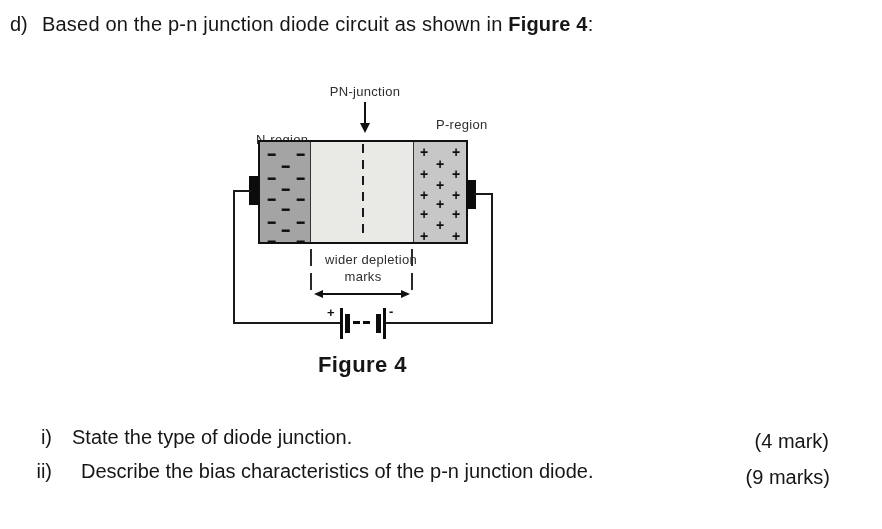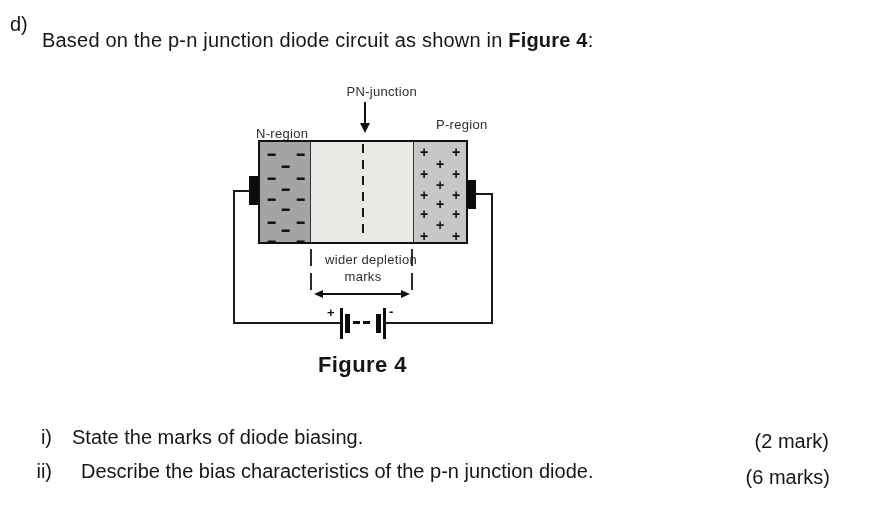--- a/index.html
+++ b/index.html
@@ -9,27 +9,27 @@
     position: relative;
     width: 882px;
     height: 529px;
     background: #ffffff;
     overflow: hidden;
   }
   .abs { position: absolute; }
 
   
   .intro-letter { left: 10px; top: 13px; font-size: 20px; }
-  .intro-text   { left: 42px; top: 13px; font-size: 20px; letter-spacing: 0.2px; margin-top: 16px; }
+  .intro-text   { left: 42px; top: 13px; font-size: 20px; letter-spacing: 0.2px; }
   .intro-text b { font-weight: bold; }
 
   
   .lbl { color: #2e2e2e; font-size: 13px; letter-spacing: 0.3px; }
-  .pn-label   { left: 313px; top: 84px; width: 104px; text-align: right; }
-  .n-label    { left: 256px; top: 126px; }
+  .pn-label   { left: 313px; top: 84px; width: 104px; text-align: center; }
+  .n-label    { left: 256px; top: 132px; }
   .p-label    { left: 436px; top: 117px; }
 
   
   .pn-arrow-line { left: 364px; top: 102px; width: 2px; height: 22px; background: #111; }
   .arrowhead-down {
     left: 360px; top: 123px; width: 0; height: 0;
     border-left: 5px solid transparent; border-right: 5px solid transparent;
     border-top: 10px solid #111;
   }
 
@@ -184,20 +184,20 @@
   <div class="abs tick-dash tick-right"></div>
   <span class="abs lbl depl-line1">wider depletion</span>
   <span class="abs lbl depl-line2">marks</span>
   <div class="abs width-arrow-line"></div>
   <div class="abs arrowhead-left"></div>
   <div class="abs arrowhead-right"></div>
 
   <span class="abs fig-caption">Figure 4</span>
 
   <span class="abs q-row q-num-i">i)</span>
-  <span class="abs q-row q-txt-i">State the marks of diode biasing.</span>
-  <span class="abs q-row q-marks-i">(2 mark)</span>
+  <span class="abs q-row q-txt-i">State the type of diode junction.</span>
+  <span class="abs q-row q-marks-i">(4 mark)</span>
 
   <span class="abs q-row q-num-ii">ii)</span>
   <span class="abs q-row q-txt-ii">Describe the bias characteristics of the p-n junction diode.</span>
-  <span class="abs q-row q-marks-ii">(6 marks)</span>
+  <span class="abs q-row q-marks-ii">(9 marks)</span>
 
 </div>
 
 </body></html>

